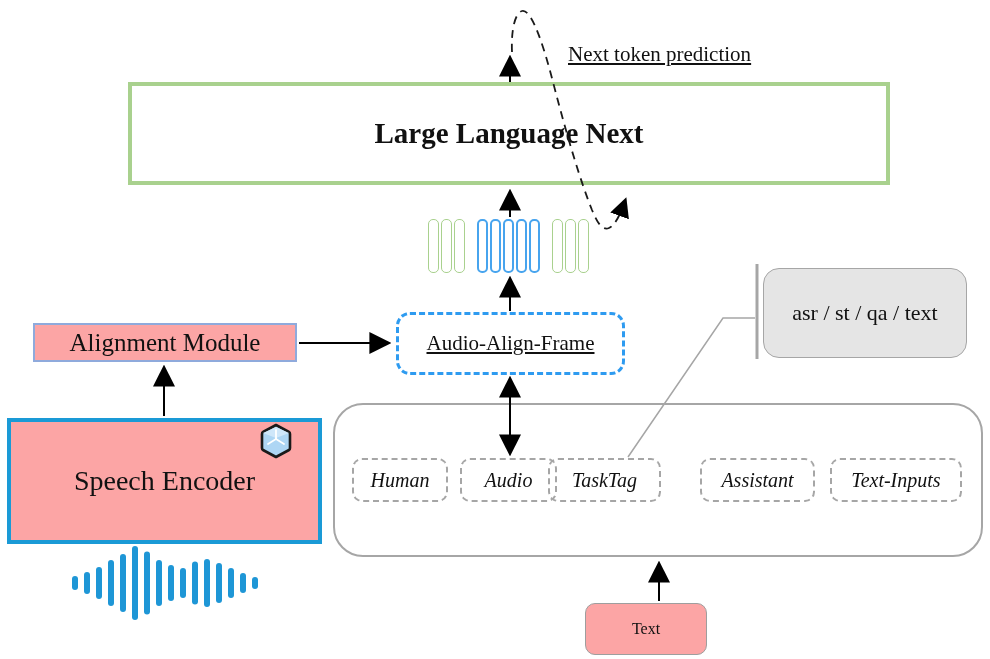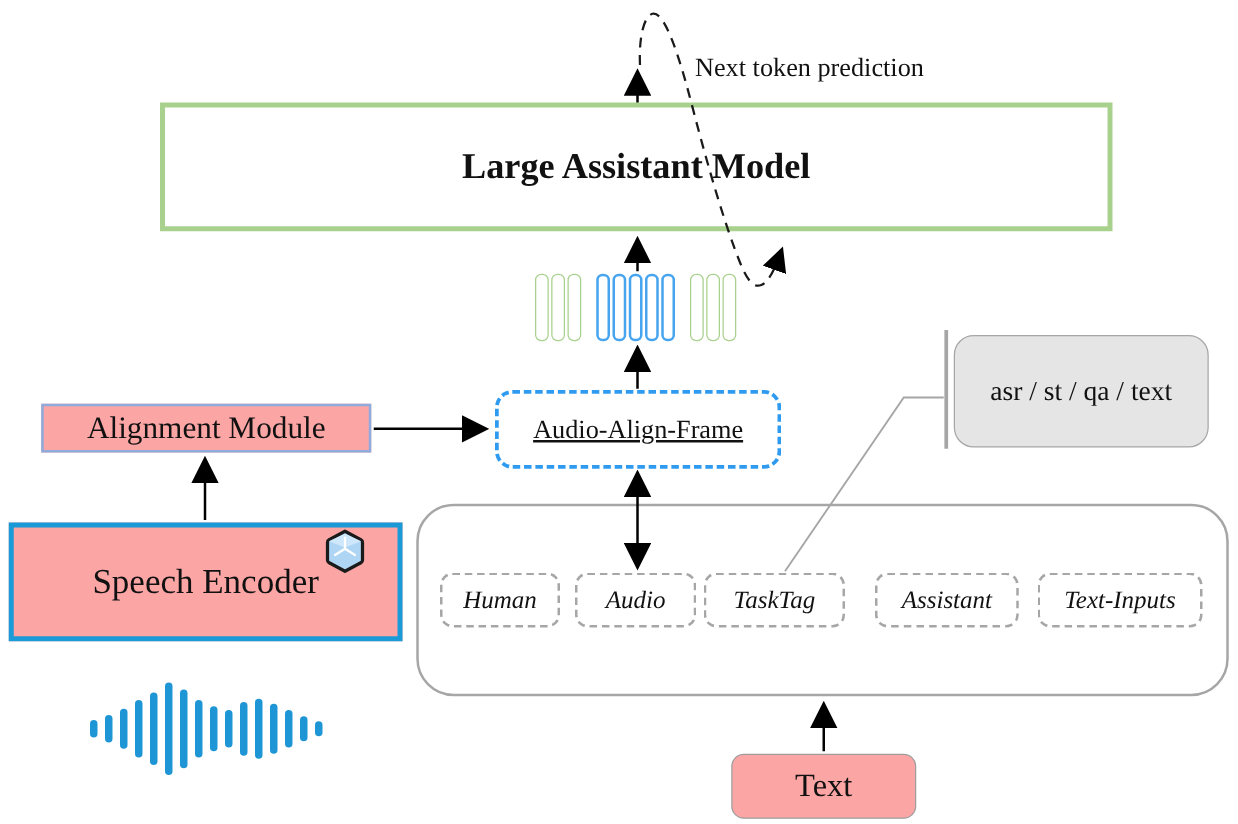--- a/index.html
+++ b/index.html
@@ -14,57 +14,57 @@
   }
   html,body{margin:0;padding:0;}
   body{
     width:990px;height:659px;position:relative;background:#ffffff;
     font-family:"Liberation Serif","DejaVu Serif",serif;color:#111;
     overflow:hidden;
   }
   .box{position:absolute;box-sizing:border-box;display:flex;align-items:center;justify-content:center;background:#fca5a5;text-align:center;}
 
   #llm-box{left:128px;top:82px;width:762px;height:103px;border:4px solid var(--llm-green);font-weight:bold;font-size:29px;background:transparent;}
-  #next-token-label{position:absolute;left:556px;top:42px;font-size:21px;white-space:nowrap;}
+  #next-token-label{position:absolute;left:568px;top:42px;font-size:21px;white-space:nowrap;text-decoration:underline;}
 
   #token-row{position:absolute;left:428px;top:219px;height:54px;display:flex;gap:12px;align-items:center;}
   .token-group{display:flex;gap:2px;height:54px;}
   .token-bar{width:11px;height:54px;border-radius:5px;background:#fff;box-sizing:border-box;}
   .token-bar.green{border:1.5px solid var(--token-green);}
   .token-bar.blue{border:2px solid var(--token-blue);}
 
   #aaf-box{left:396px;top:312px;width:229px;height:63px;border:3px dashed var(--aaf-blue);border-radius:14px;font-size:21px;background:transparent;text-decoration:underline;}
   #alignment-box{left:33px;top:323px;width:264px;height:39px;border:2px solid var(--alignment-blue);font-size:25px;}
-  #speech-box{left:7px;top:418px;width:315px;height:95px;border:4px solid var(--speech-blue);font-size:28px;}
+  #speech-box{left:7px;top:418px;width:315px;height:126px;border:4px solid var(--speech-blue);font-size:28px;}
   #frozen-icon{position:absolute;left:257px;top:423px;width:38px;height:36px;}
 
   #sequence-container{left:333px;top:403px;width:650px;height:154px;border:2px solid var(--gray);border-radius:30px;background:transparent;}
   .seq-item{position:absolute;top:458px;height:44px;border:2px dashed var(--gray);border-radius:10px;font-size:20px;background:transparent;font-style:italic;}
   #seq-human{left:352px;width:96px;}
   #seq-audio{left:460px;width:97px;}
-  #seq-tasktag{left:563px;width:113px;text-align:center;}
+  #seq-tasktag{left:548px;width:113px;text-align:center;}
   #seq-assistant{left:700px;width:115px;}
   #seq-textinputs{left:830px;width:132px;}
 
   #tasktag-options-box{left:763px;top:268px;width:204px;height:90px;border:1.5px solid var(--gray);border-radius:16px;font-size:22px;background:#e5e5e5;}
-  #text-box{left:585px;top:603px;width:148px;height:52px;border:1.5px solid #9e9e9e;border-radius:10px;font-size:26px;}
+  #text-box{left:585px;top:603px;width:122px;height:52px;border:1.5px solid #9e9e9e;border-radius:10px;font-size:16px;}
 
   #overlay{position:absolute;left:0;top:0;width:990px;height:659px;pointer-events:none;z-index:10;}
   .arrow-line{stroke:#000;stroke-width:2;fill:none;}
   .dashed-curve{stroke:#1a1a1a;stroke-width:1.8;fill:none;stroke-dasharray:8 6;}
   .callout-line{stroke:var(--gray);stroke-width:1.5;fill:none;}
   .callout-bar{stroke:var(--gray);stroke-width:3;fill:none;}
 
   #waveform-icon{position:absolute;left:68px;top:541px;width:196px;height:84px;}
 </style>
 </head>
 <body>
 
 <div class="box" id="llm-box">
-  <span>Large Assistant Model</span>
+  <span>Large Language Next</span>
 </div>
 
 <div id="next-token-label">Next token prediction</div>
 
 <div id="token-row">
     <div class="token-group">
       <div class="token-bar green"></div>
       <div class="token-bar green"></div>
       <div class="token-bar green"></div>
     </div>

